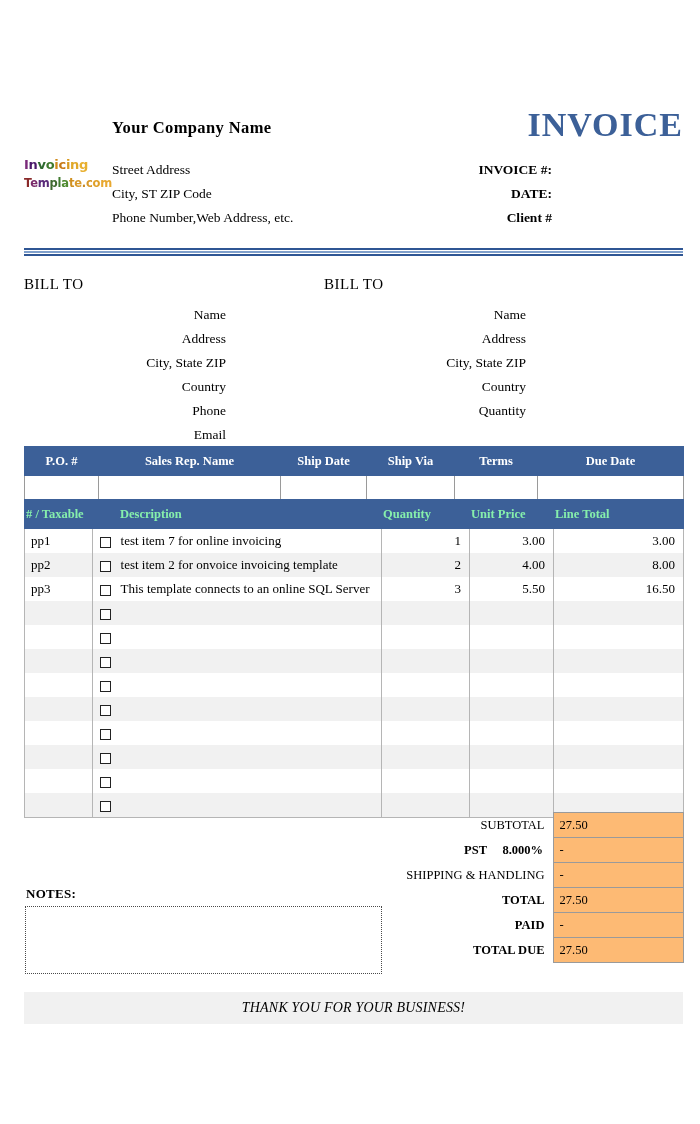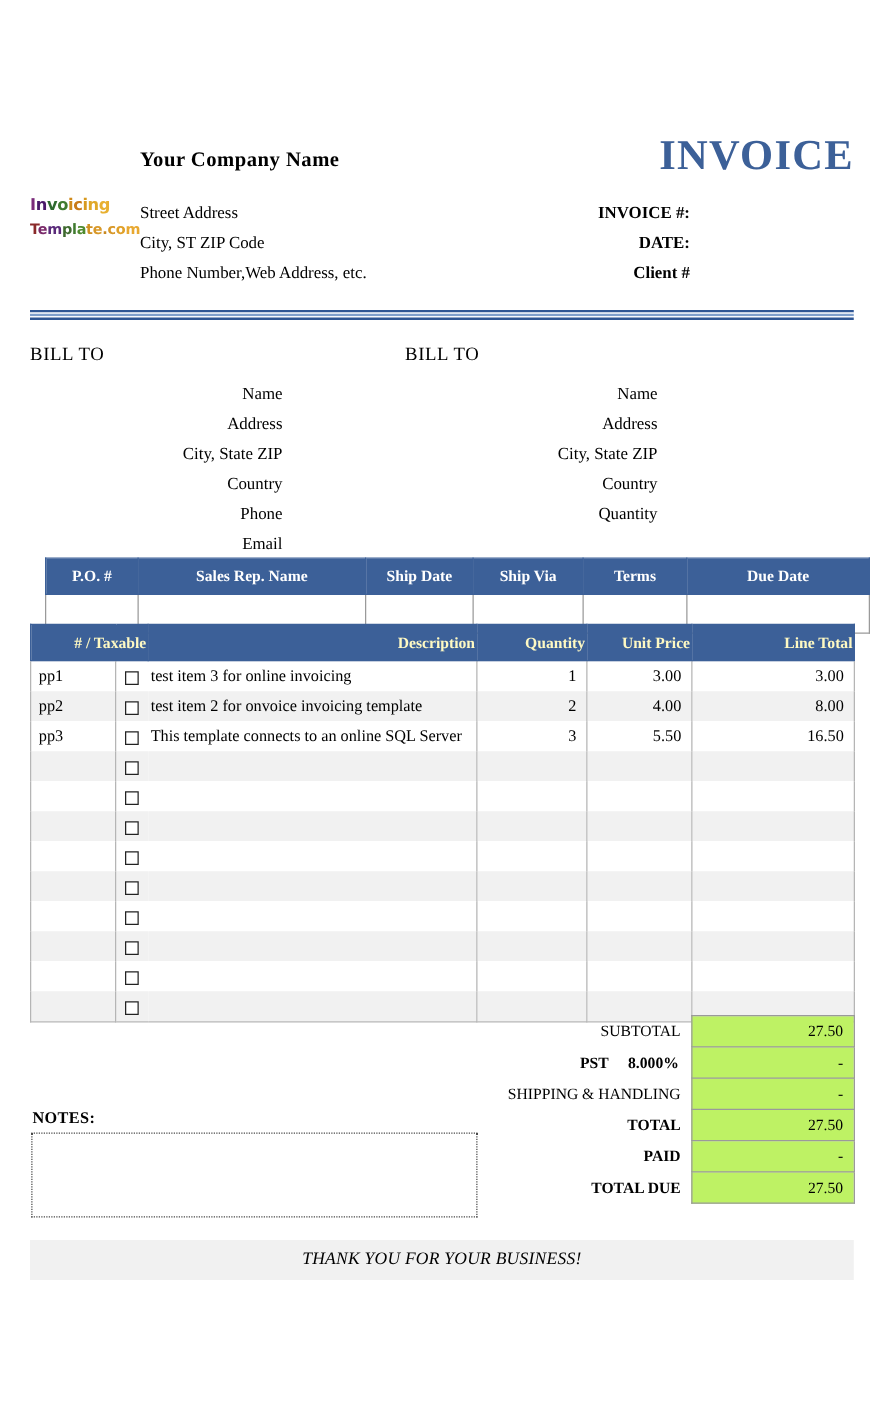--- a/index.html
+++ b/index.html
@@ -140,21 +140,21 @@
   }
   .party ul li { white-space: nowrap; }
 
   
   table {
     border-collapse: collapse;
     table-layout: fixed;
   }
   .tbl-po {
     position: absolute;
-    left: 36px;
+    left: 24px;
     top: 446px;
     width: 659px;
     padding-left: 37px;
   }
   .tbl-po th {
     background: #3c6098;
     color: #ffffff;
     font-size: 12.5px;
     font-weight: bold;
     height: 26px;
@@ -168,26 +168,26 @@
   }
 
   .tbl-items {
     position: absolute;
     left: 24px;
     top: 499px;
     width: 659px;
   }
   .tbl-items th {
     background: #3c6098;
-    color: #fef9c3;
+    color: #86efac;
     font-size: 12.5px;
     font-weight: bold;
     height: 26px;
     border: 1px solid #3c6098;
-    text-align: right;
+    text-align: left;
   }
   .tbl-items td {
     height: 24px;
     font-size: 13px;
     border-left: 1px solid #b5b5b5;
     border-right: 1px solid #b5b5b5;
     border-top: none;
     border-bottom: none;
     padding: 0 4px;
     vertical-align: middle;
@@ -235,23 +235,22 @@
     padding-right: 8px;
   }
   .tbl-totals td.lbl.b { font-weight: bold; }
   .tbl-totals td.rate {
     border: none;
     text-align: center;
     padding-right: 8px;
     width: 58px;
   }
   .tbl-totals td.val {
-    text-align: right;
     padding-right: 8px;
-    background: #bef264;
+    background: #fdba74;
   }
 
   
   .notes-label {
     position: absolute;
     left: 26px;
     top: 886px;
     font-size: 13px;
     font-weight: bold;
     letter-spacing: 0.3px;
@@ -394,21 +393,21 @@
         <th>Description</th>
         <th>Quantity</th>
         <th>Unit Price</th>
         <th>Line Total</th>
       </tr>
     </thead>
     <tbody>
         <tr>
           <td class="c-num">pp1</td>
           <td class="c-chk"><span class="chk"></span></td>
-          <td class="c-desc">test item 3 for online invoicing</td>
+          <td class="c-desc">test item 7 for online invoicing</td>
           <td class="c-qty">1</td>
           <td class="c-price">3.00</td>
           <td class="c-total">3.00</td>
         </tr>
         <tr>
           <td class="c-num">pp2</td>
           <td class="c-chk"><span class="chk"></span></td>
           <td class="c-desc">test item 2 for onvoice invoicing template</td>
           <td class="c-qty">2</td>
           <td class="c-price">4.00</td>

